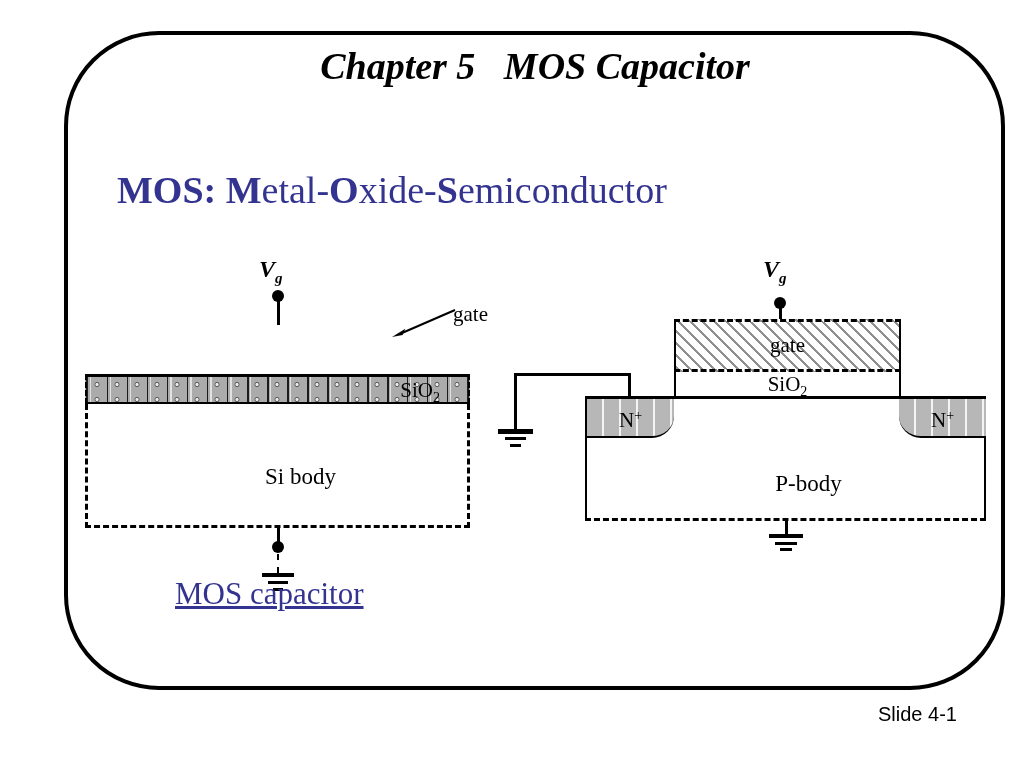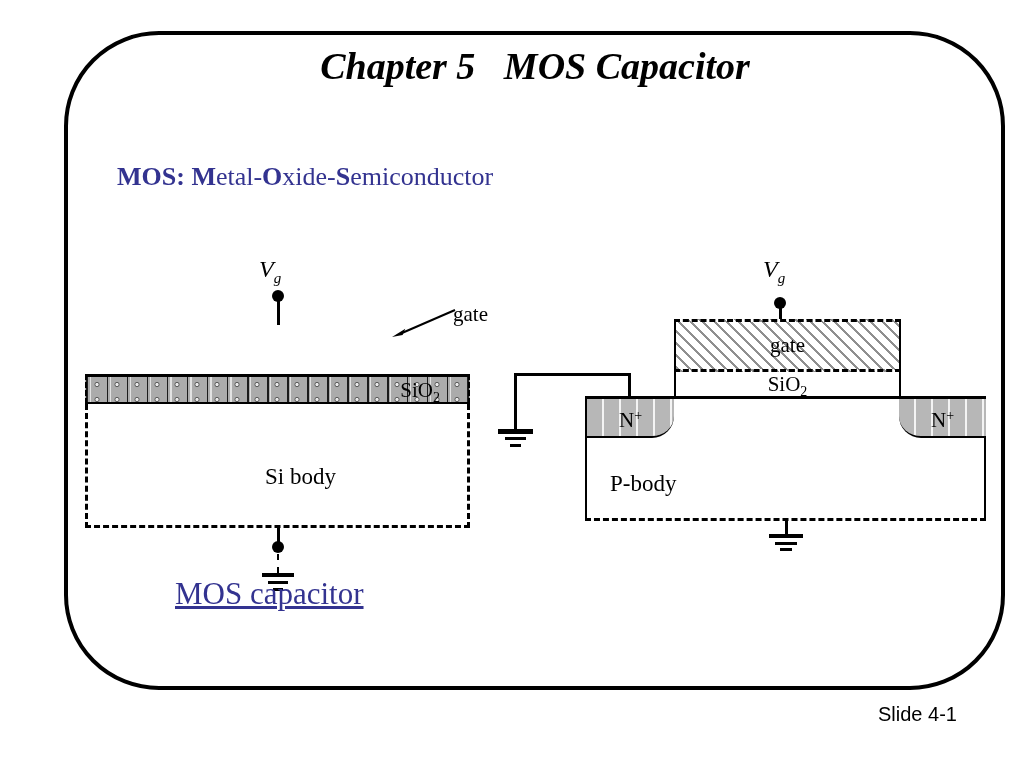--- a/index.html
+++ b/index.html
@@ -16,31 +16,31 @@
   }
 
   
   #title{
     left:0;top:44px;width:1024px;text-align:center;
     font-size:38px;font-weight:bold;font-style:italic;white-space:pre;
   }
 
   
   #subtitle{
-    left:94px;top:162px;font-size:26px;color:#333390;white-space:pre;
+    left:94px;top:168px;font-size:38px;color:#333390;white-space:pre;
   }
   #subtitle .b{font-weight:bold;}
 
   
   .wire-v{width:2.5px;background:#000;}
   .wire-h{height:2.5px;background:#000;}
   .wire-v-dashed{width:0;border-left:2.5px dashed #000;}
   .dot{width:12px;height:12px;border-radius:50%;background:#000;}
   .gndbar{background:#000;}
-  .vg{font-size:24px;font-style:italic;}
+  .vg{font-size:24px;font-style:italic;font-weight:bold;}
   .vg .sub{font-size:15px;font-style:italic;vertical-align:-6px;}
   .dlabel{font-size:21px;}
   .sub2{font-size:14px;vertical-align:-5px;}
   .sup2{font-size:14px;vertical-align:7px;}
 
   
   .hatch{
     background-color:#fff;
     background-image:repeating-linear-gradient(45deg,#8f8f8f 0 2.5px,rgba(0,0,0,0) 2.5px 8.5px);
   }
@@ -134,21 +134,21 @@
     </div>
   </div>
 
   <div class="abs" style="left:651px;top:372px;width:227px;height:25px;background:#fff;border-left:2px solid #000;border-right:2px solid #000;box-sizing:border-box;text-align:center;">
     <span class="dlabel" style="line-height:25px;"><span>SiO</span><span class="sub2">2</span></span>
   </div>
 
   <div class="abs" style="left:562px;top:396px;width:401px;height:3px;background:#000;"></div>
 
   <div class="abs" style="left:562px;top:399px;width:401px;height:122px;border-left:2.5px solid #000;border-right:2.5px solid #000;border-bottom:3px dashed #000;box-sizing:border-box;">
-    <div class="abs" style="left:0;top:72px;width:100%;text-align:left;font-size:23px;">P-body</div>
+    <div class="abs" style="left:0;top:72px;width:100%;text-align:center;font-size:23px;">P-body</div>
   </div>
 
   <div class="abs nplus-pat" style="left:564px;top:399px;width:87px;height:39px;border-bottom:2.5px solid #000;border-bottom-right-radius:22px;box-sizing:border-box;text-align:center;">
     <span class="dlabel" style="line-height:34px;"><span>N</span><span class="sup2">+</span></span>
   </div>
 
   <div class="abs nplus-pat" style="left:876px;top:399px;width:87px;height:39px;border-bottom:2.5px solid #000;border-bottom-left-radius:22px;box-sizing:border-box;text-align:center;">
     <span class="dlabel" style="line-height:34px;"><span>N</span><span class="sup2">+</span></span>
   </div>
 

